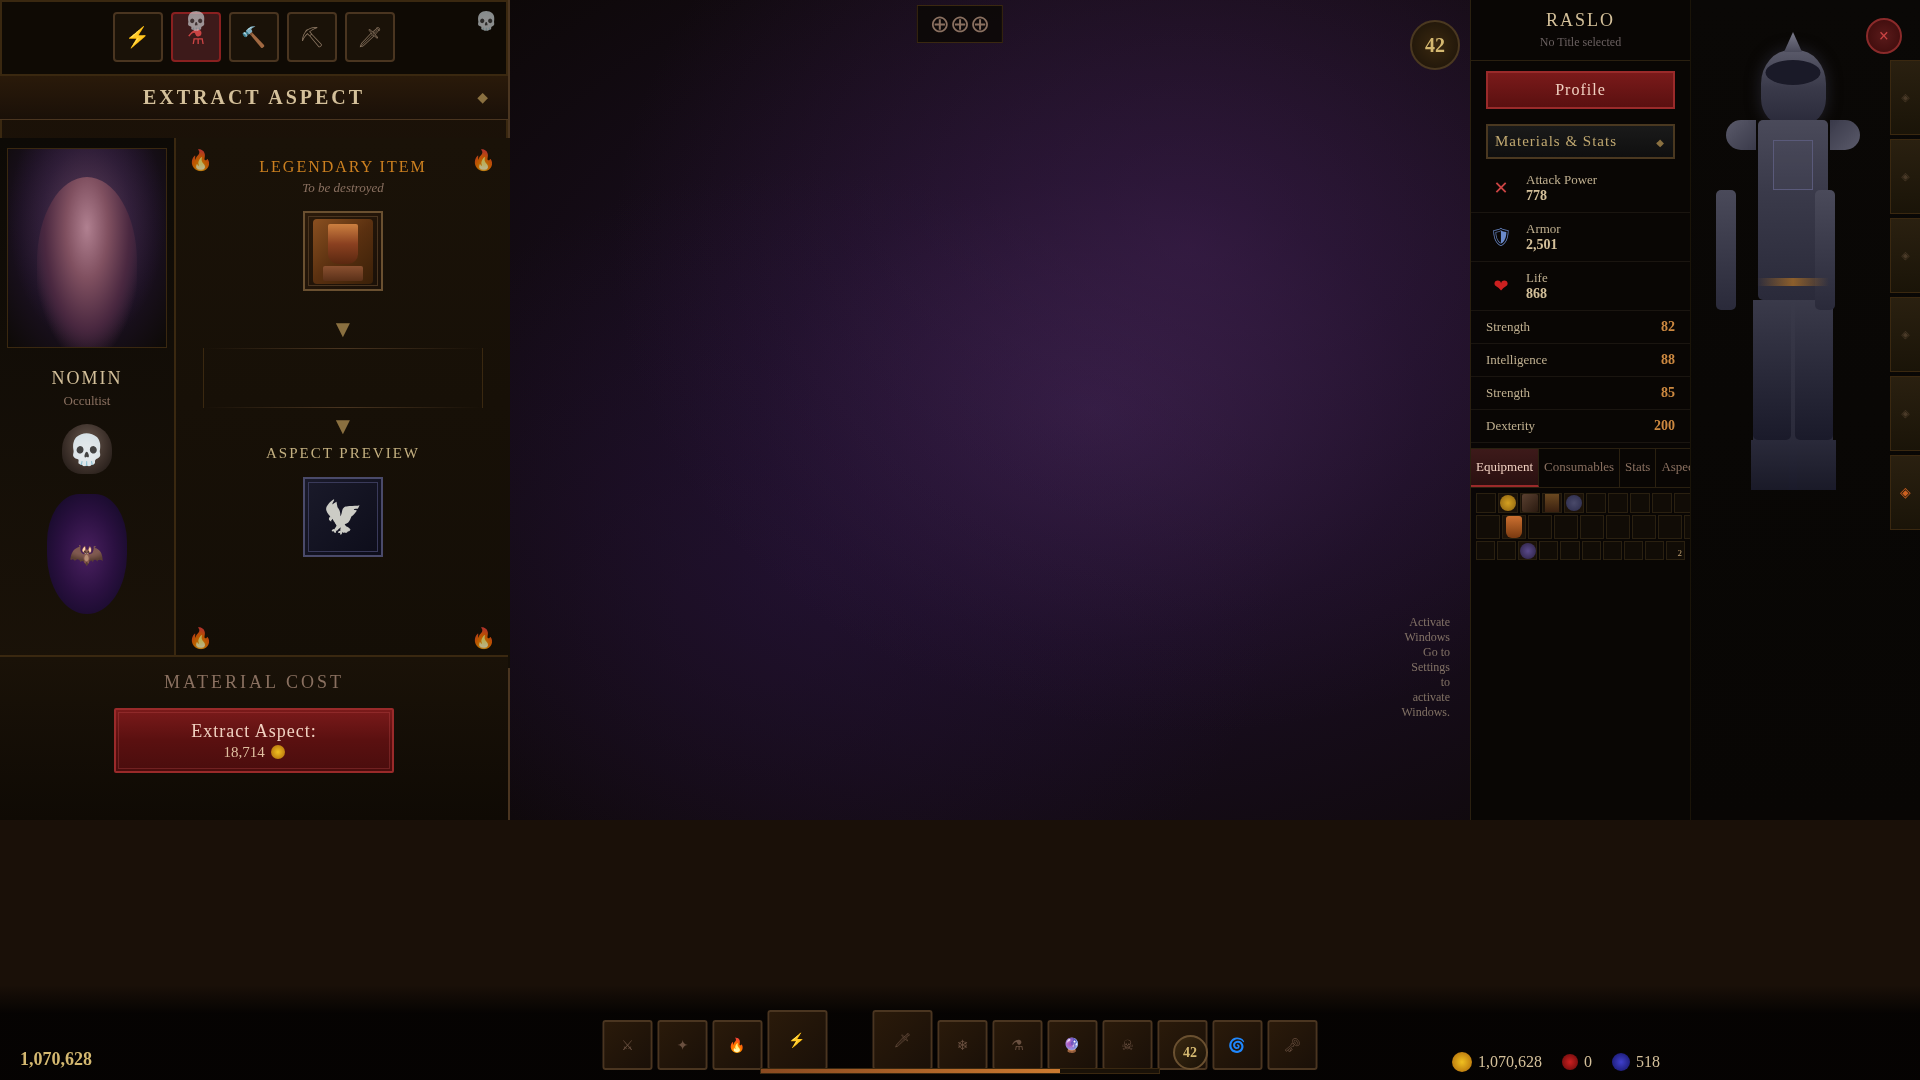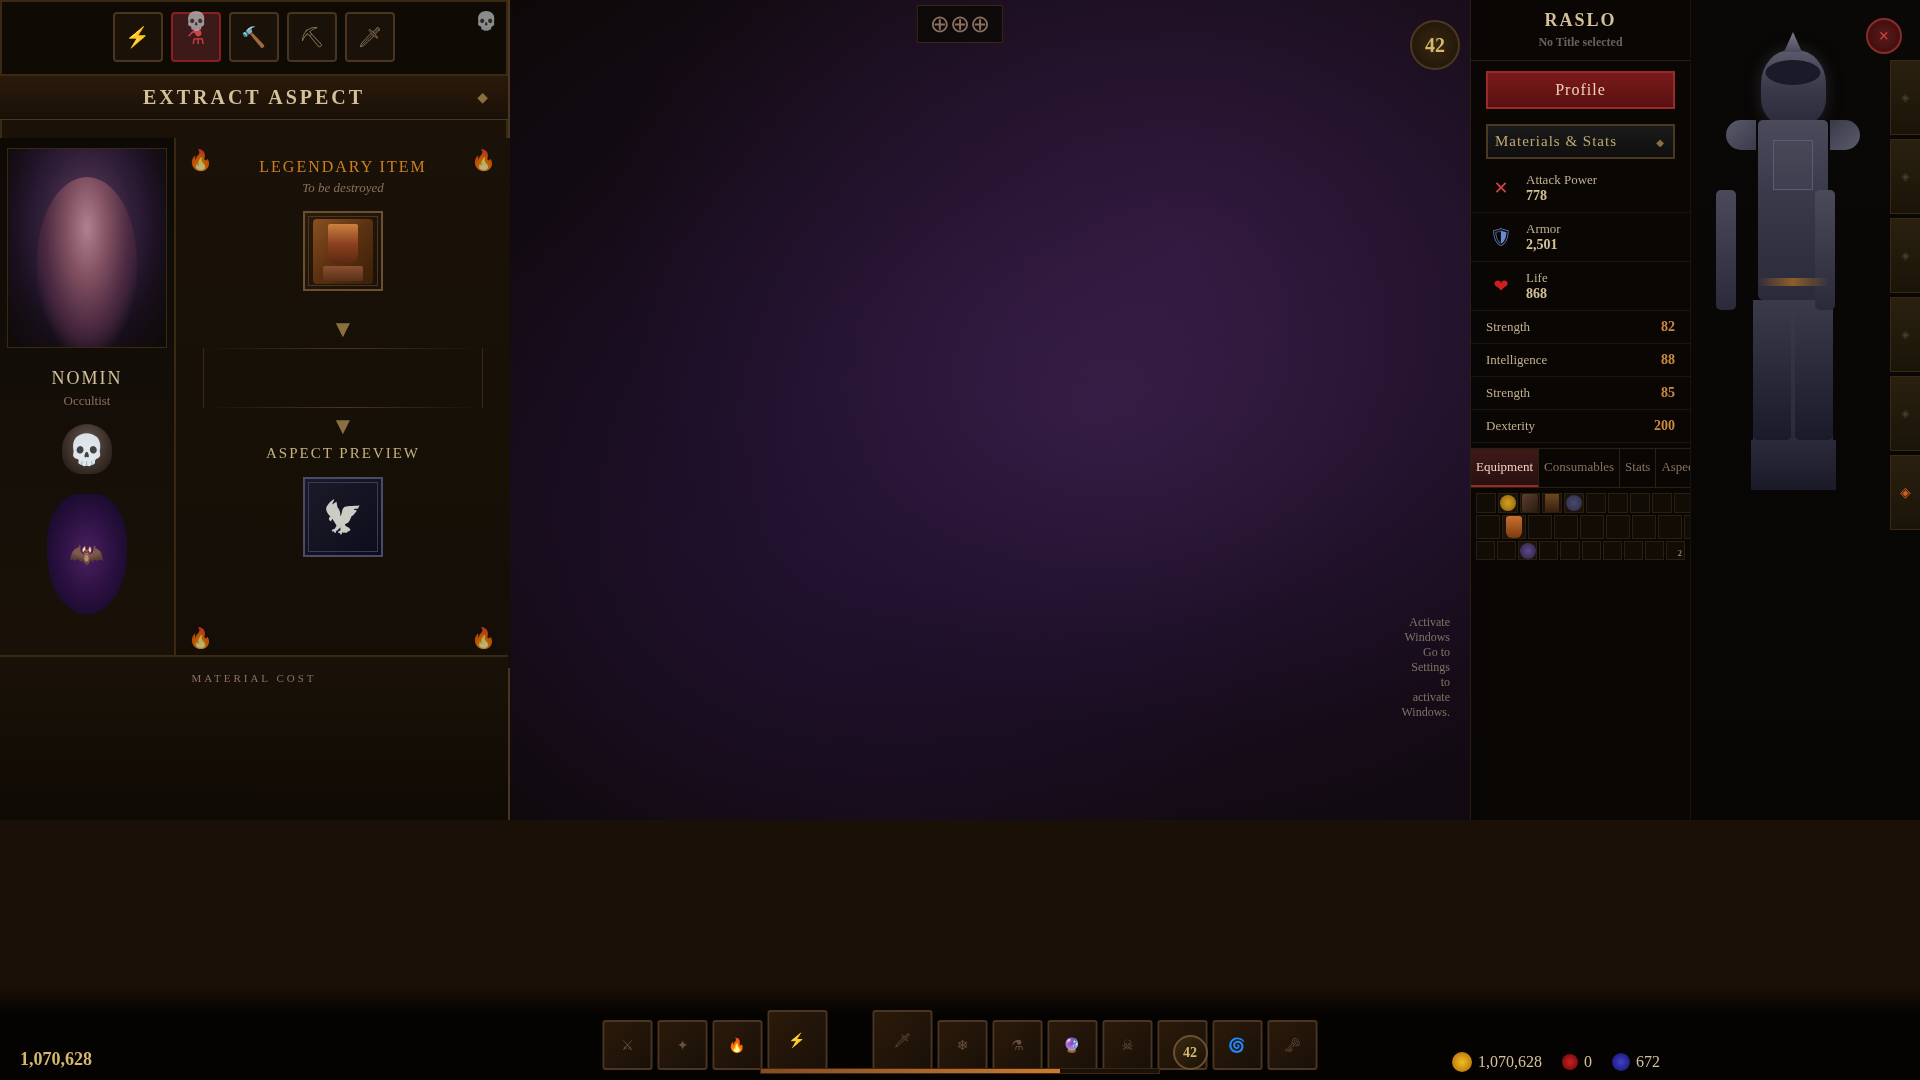--- a/index.html
+++ b/index.html
@@ -339,21 +339,21 @@
       right: 0;
       height: 165px;
       background: linear-gradient(180deg, #1a1208 0%, #0f0a04 100%);
       border-top: 2px solid #3a2810;
       display: flex;
       flex-direction: column;
       align-items: center;
       padding: 15px 20px;
     }
     .material-title {
-      font-size: 11px;
+      font-size: 18px;
       letter-spacing: 3px;
       color: #8a7060;
       text-transform: uppercase;
       margin-bottom: 15px;
     }
     .extract-btn {
       width: 280px;
       height: 65px;
       background: linear-gradient(180deg, #7a1a1a 0%, #5a1010 50%, #4a0d0d 100%);
       border: 2px solid #9a2a2a;
@@ -786,28 +786,35 @@
   <span class="corner-skull bl">💀</span>
   <span class="corner-skull br">💀</span>
 
   <div style="position:absolute;left:188px;top:148px;color:#5a3010;font-size:20px;opacity:0.7;">🔥</div>
   <div style="position:absolute;right:12px;top:148px;color:#5a3010;font-size:20px;opacity:0.7;">🔥</div>
   <div style="position:absolute;left:188px;bottom:170px;color:#5a3010;font-size:20px;opacity:0.7;">🔥</div>
   <div style="position:absolute;right:12px;bottom:170px;color:#5a3010;font-size:20px;opacity:0.7;">🔥</div>
 
   <div class="material-cost">
     <div class="material-title">MATERIAL COST</div>
+    <div class="extract-btn">
+      <div class="extract-btn-title">Extract Aspect:</div>
+      <div class="extract-btn-cost">
+        <span>18,714</span>
+        <span class="gold-coin"></span>
+      </div>
+    </div>
   </div>
 </div>
 
 <div class="stats-panel">
 
   <div class="player-level-badge">42</div>
 
-  <div class="player-name-area" style="padding-top:10px;font-weight:bold;">
+  <div class="player-name-area" style="padding-top:10px;">
     <div class="player-name">RASLO</div>
     <div class="player-title">No Title selected</div>
   </div>
 
   <div class="profile-btn">Profile</div>
 
   <div class="materials-btn">Materials &amp; Stats</div>
 
   <div class="stat-row">
     <div class="stat-icon" style="color:#cc4444;">✕</div>
@@ -988,15 +995,15 @@
   <div class="currency-item">
     <div class="gold-icon"></div>
     <span>1,070,628</span>
   </div>
   <div class="currency-item">
     <div class="blood-icon"></div>
     <span>0</span>
   </div>
   <div class="currency-item">
     <div class="essence-icon"></div>
-    <span>672</span>
+    <span>518</span>
   </div>
 </div>
 
 </body></html>

